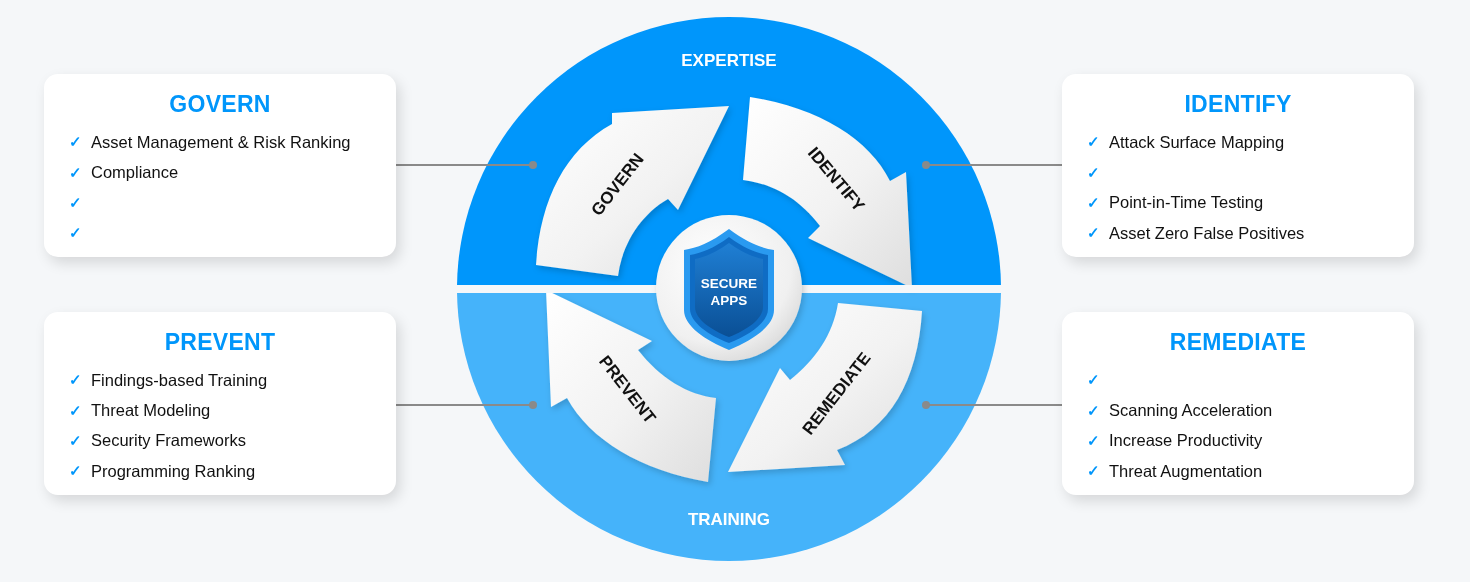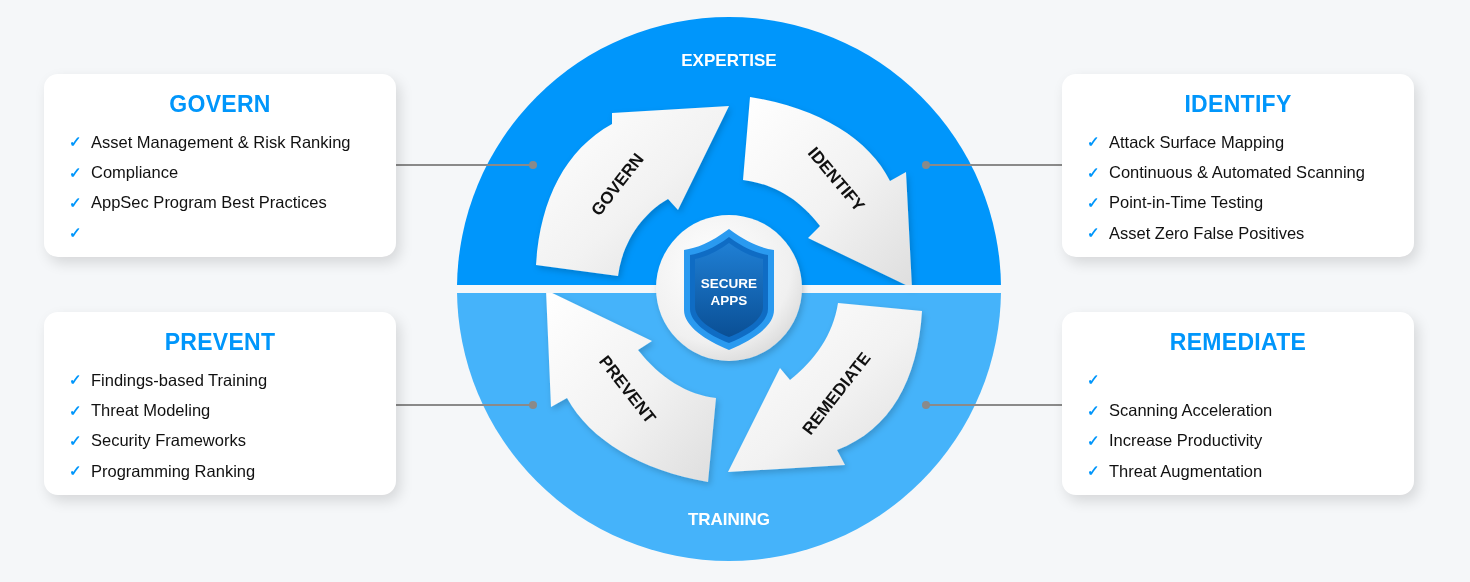--- a/index.html
+++ b/index.html
@@ -105,38 +105,36 @@
     <li>
         <span class="check">✓</span>
         <span>Asset Management &amp; Risk Ranking</span>
       </li>
     <li>
         <span class="check">✓</span>
         <span>Compliance</span>
       </li>
     <li>
         <span class="check">✓</span>
-        <span>AppSec Program Best Practices</span>
       </li>
     <li>
         <span class="check">✓</span>
       </li>
   </ul>
 </div>
 
 <div class="card" style="left:1062px; top:74px;">
   <div class="card-title">IDENTIFY</div>
   <ul class="card-list">
     <li>
         <span class="check">✓</span>
         <span>Attack Surface Mapping</span>
       </li>
     <li>
         <span class="check">✓</span>
-        <span>Continuous &amp; Automated Scanning</span>
       </li>
     <li>
         <span class="check">✓</span>
         <span>Point-in-Time Testing</span>
       </li>
     <li>
         <span class="check">✓</span>
         <span>Asset Zero False Positives</span>
       </li>
   </ul>

